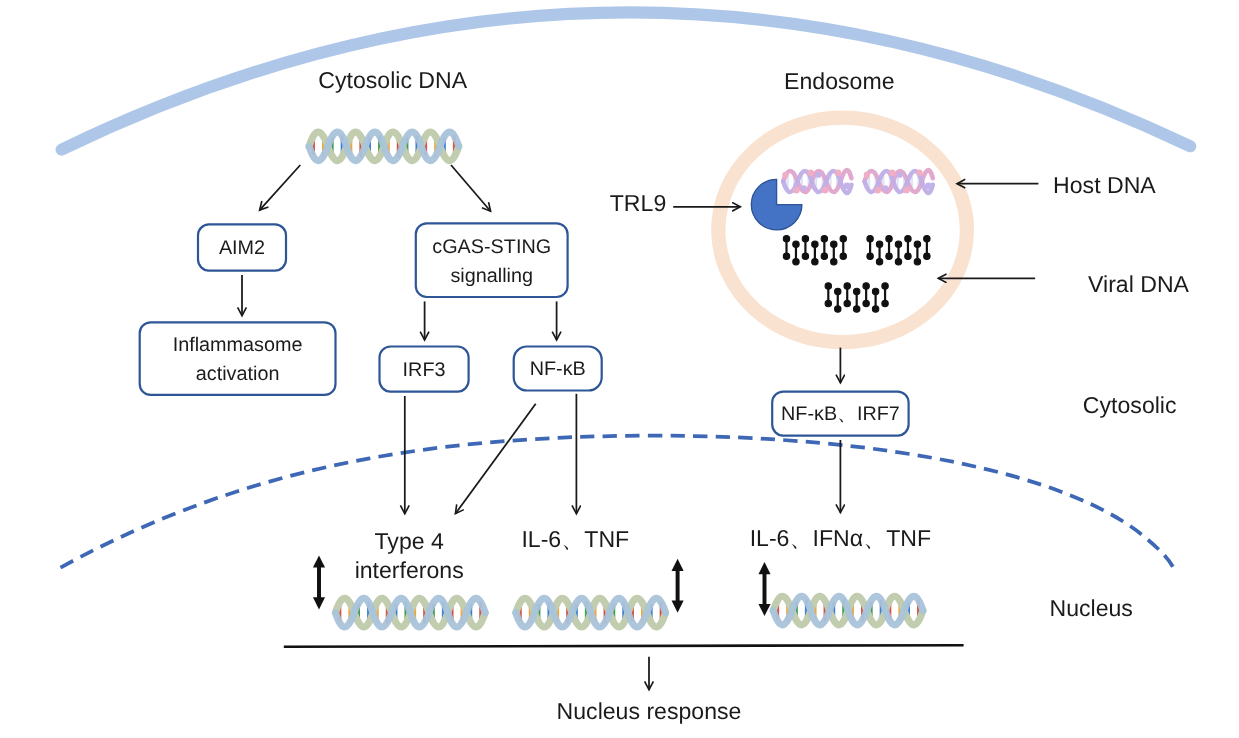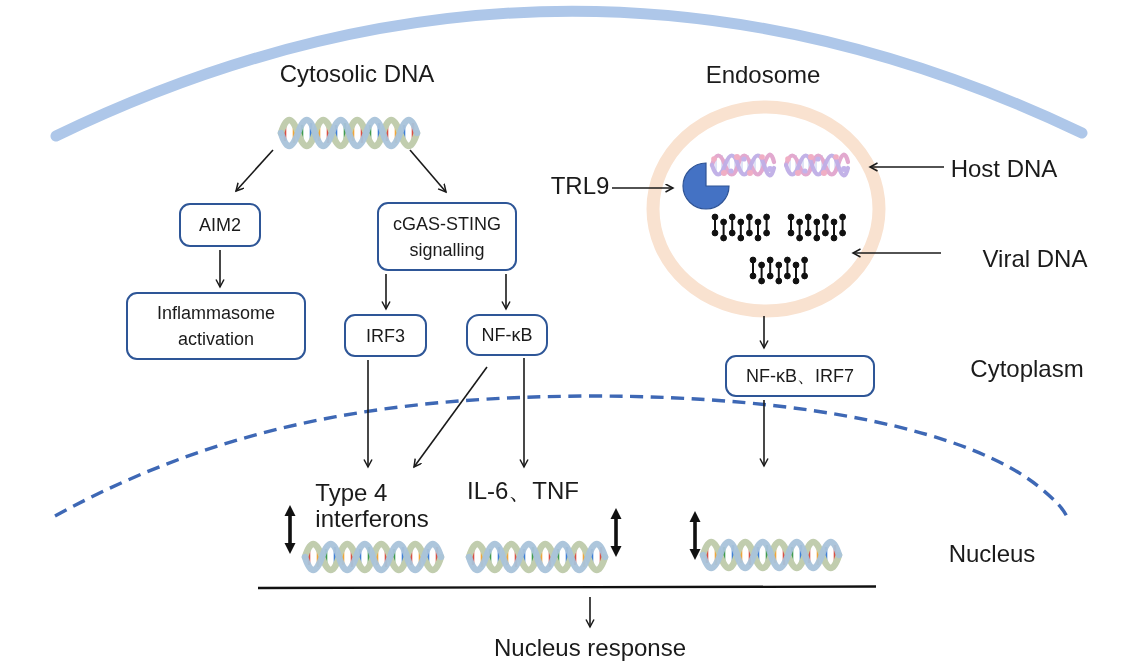--- a/index.html
+++ b/index.html
@@ -3,21 +3,21 @@
 <meta charset="utf-8">
 <style>
   html,body{margin:0;padding:0;background:#ffffff;}
   .canvas{
     position:relative;width:1126px;height:671px;background:#ffffff;overflow:hidden;
     font-family:"Liberation Sans", sans-serif;color:#1b1b1b;
   }
   .gfx{position:absolute;left:0;top:0;width:1126px;height:671px;}
   .lbl{
     position:absolute;transform:translateX(-50%);white-space:nowrap;
-    font-size:24px;line-height:22px;color:#1b1b1b;
+    font-size:21px;line-height:22px;color:#1b1b1b;text-align:center;
   }
   .lbl.two-line{white-space:normal;line-height:26px;}
   .box{
     position:absolute;box-sizing:border-box;background:#ffffff;
     border:2px solid #2e5697;border-radius:11px;
     display:flex;flex-direction:column;align-items:center;justify-content:center;
     font-size:18px;line-height:26px;color:#1b1b1b;text-align:right;
   }
 </style>
 </head>
@@ -154,44 +154,45 @@
     <use href="#dbl" transform="translate(290,506)"></use>
     <use href="#dbl" transform="translate(616,509)"></use>
     <use href="#dbl" transform="translate(695,512)"></use>
   </svg>
 
   <div class="lbl" style="left:357px;top:63px;">Cytosolic DNA</div>
   <div class="lbl" style="left:763px;top:64px;">Endosome</div>
   <div class="lbl" style="left:580px;top:175px;">TRL9</div>
   <div class="lbl" style="left:1004px;top:158px;">Host DNA</div>
   <div class="lbl" style="left:1004px;top:248px;margin-left:31px;">Viral DNA</div>
-  <div class="lbl" style="left:1027px;top:358px;">Cytoplasm</div>
+  <div class="lbl" style="left:1027px;top:358px;">Cytosolic</div>
   <div class="lbl" style="left:992px;top:543px;">Nucleus</div>
 
   <div class="lbl two-line" style="left:372px;top:480px;">
     <span>Type 4</span><br>
     <span>interferons</span>
   </div>
   <div class="lbl" style="left:523px;top:480px;">IL-6、TNF</div>
+  <div class="lbl" style="left:764px;top:479px;">IL-6、IFNα、TNF</div>
   <div class="lbl" style="left:590px;top:637px;">Nucleus response</div>
 
   <div class="box" style="left:179px;top:203px;width:82px;height:44px;">
     <span>AIM2</span>
   </div>
   <div class="box" style="left:377px;top:202px;width:140px;height:69px;">
     <span>cGAS-STING</span>
     <span>signalling</span>
   </div>
   <div class="box" style="left:126px;top:292px;width:180px;height:68px;">
     <span>Inflammasome</span>
     <span>activation</span>
   </div>
   <div class="box" style="left:344px;top:314px;width:83px;height:43px;">
     <span>IRF3</span>
   </div>
   <div class="box" style="left:466px;top:314px;width:82px;height:42px;border-radius:13px;">
     <span>NF-κB</span>
   </div>
-  <div class="box" style="left:701px;top:355px;width:150px;height:42px;margin-left:24px;">
+  <div class="box" style="left:701px;top:355px;width:126px;height:42px;">
     <span>NF-κB、IRF7</span>
   </div>
 
 </div>
 
 </body></html>

